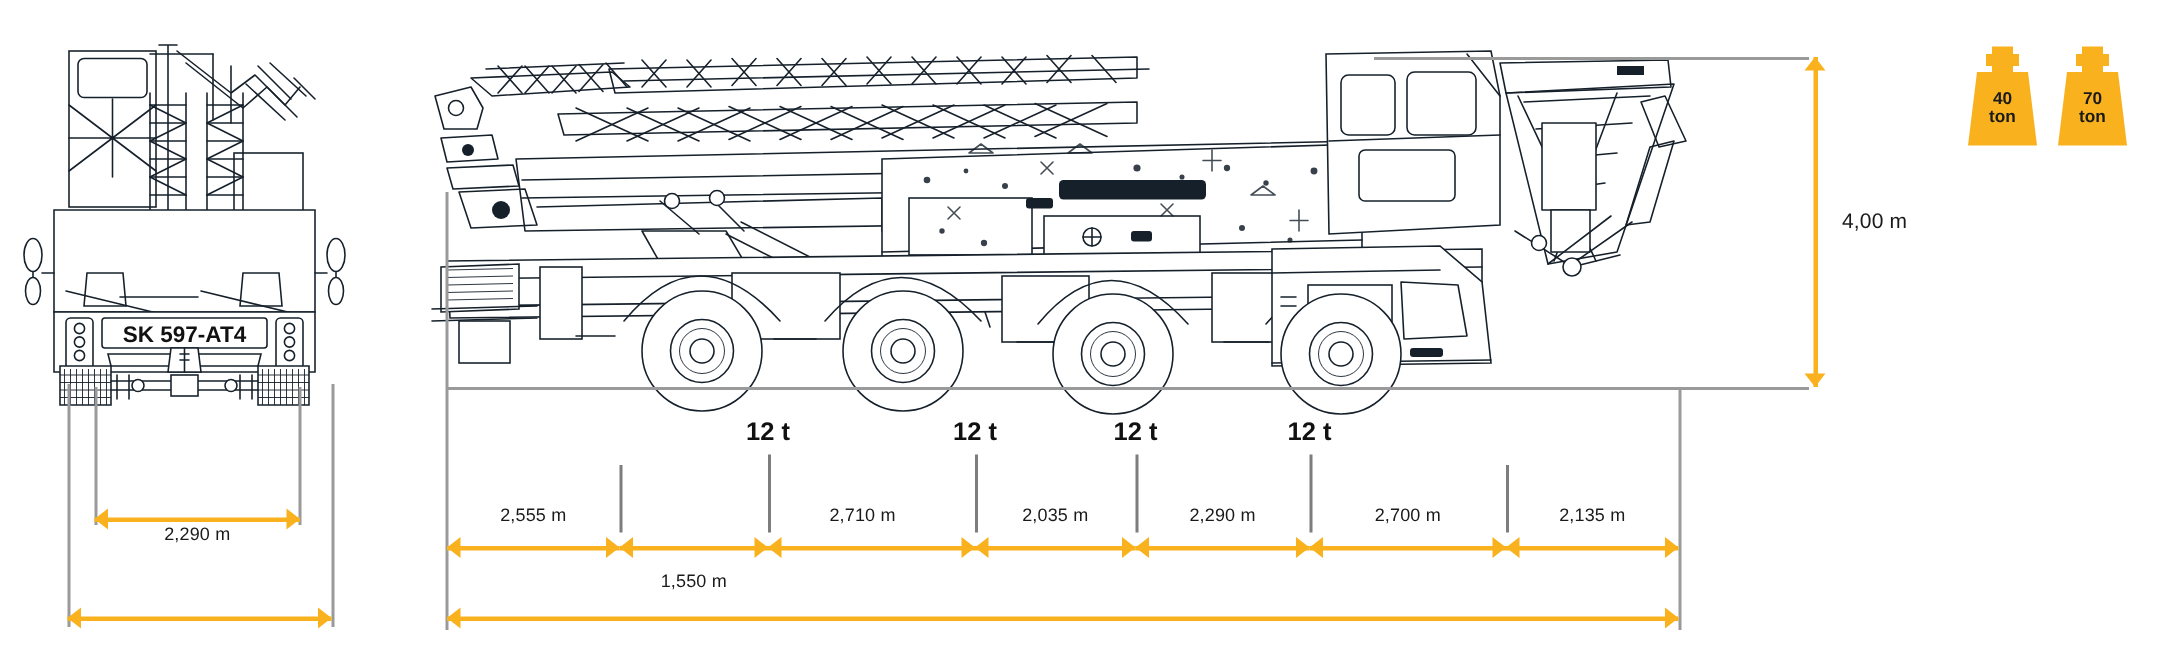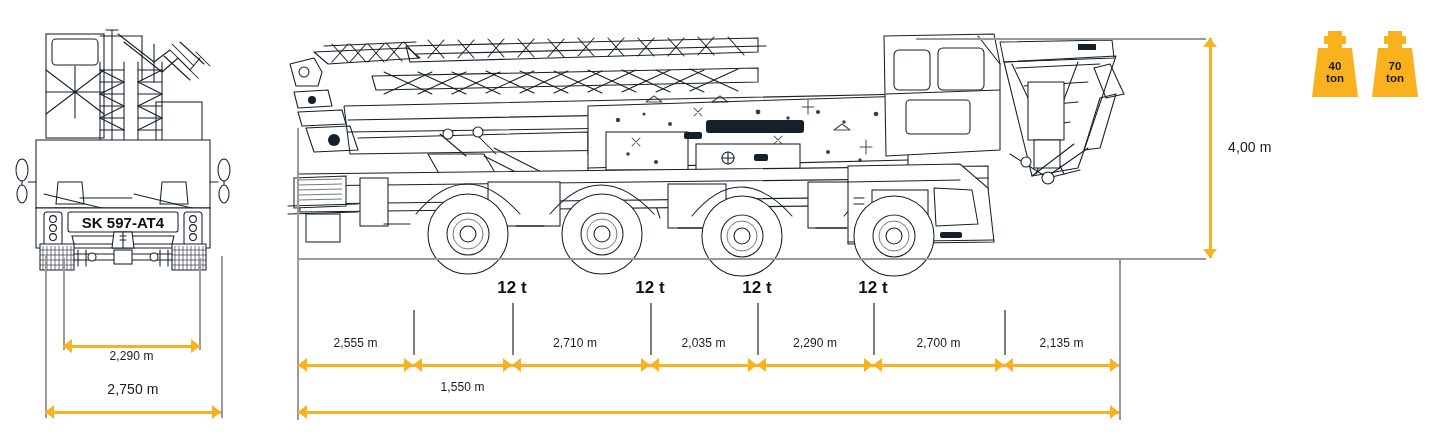--- a/index.html
+++ b/index.html
@@ -131,21 +131,20 @@
   <div class="ext" style="left:199px;top:258px; height:92px;"></div>
   <div class="ext" style="left:221px;top:256px; height:162px;"></div>
 
   <div class="arrow" style="left:63px;top:339px;width:137px;">
     <span class="hl"></span>
       <span class="bar"></span>
       <span class="hr"></span>
   </div>
   <div class="dimlbl" style="left:63px;top:349px;width:137px;">2,290 m</div>
 
-  <div class="dimlbl big" style="left:45px;top:381px;width:176px;">2,750 m</div>
   <div class="arrow" style="left:45px;top:405px;width:176px;">
     <span class="hl"></span>
       <span class="bar"></span>
       <span class="hr"></span>
   </div>
 
   <div class="draw" style="left:288px;top:28px;">
     <svg width="840" height="232" viewBox="0 0 840 232" aria-hidden="true">
 
       <g class="ln">

